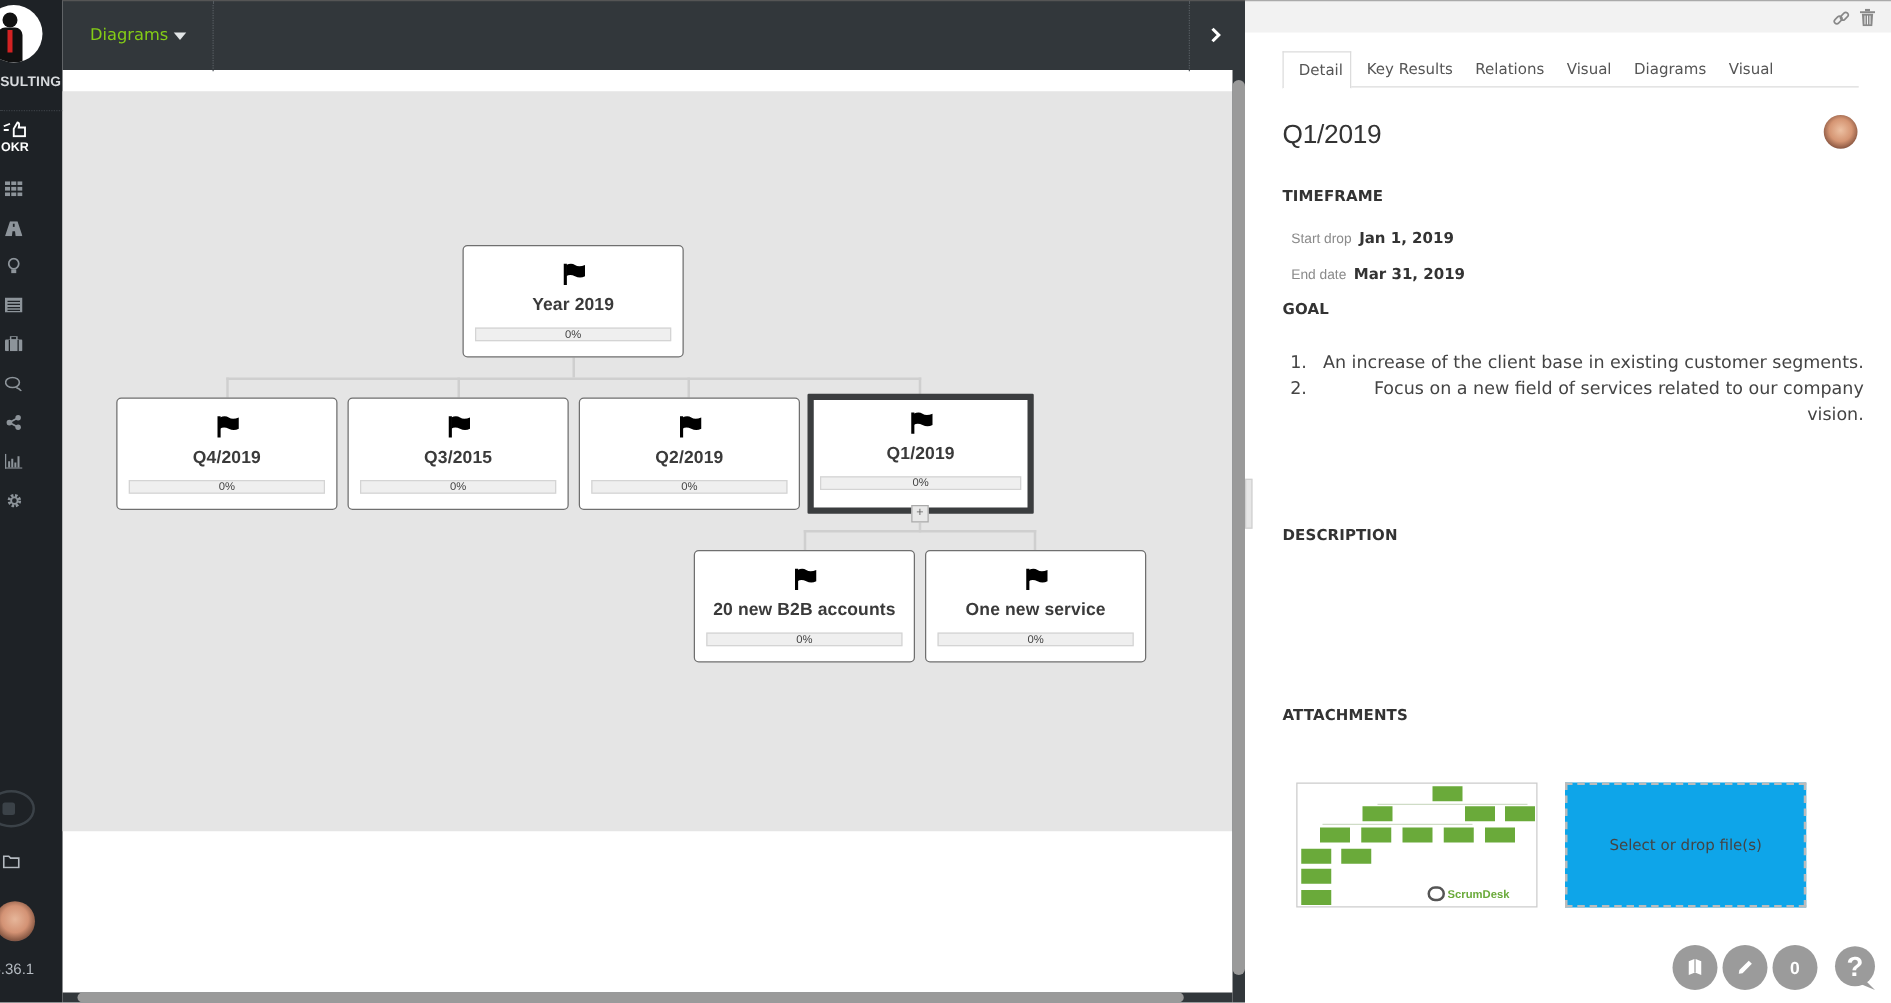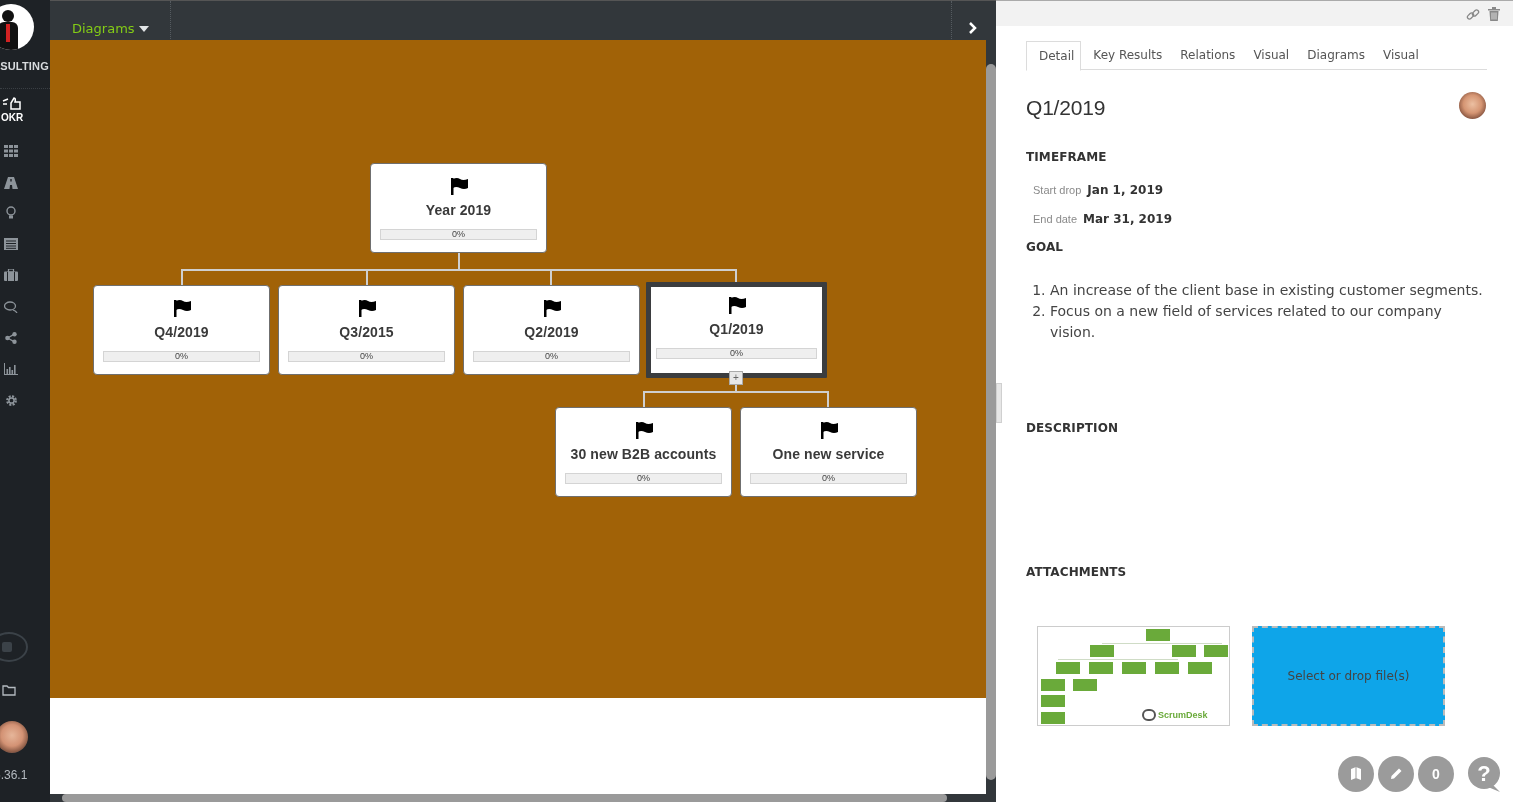--- a/index.html
+++ b/index.html
@@ -24,21 +24,21 @@
   .sb-version { position: absolute; left: -6px; top: 768px; font-size: 12px; color: #b4bac0; white-space: nowrap; }
 
   
   .topbar { position: absolute; left: 50px; top: 0; width: 946px; height: 56px; background: #32373b; border-top: 1px solid #555; }
   .topbar .sep1 { position: absolute; left: 120px; top: 0; height: 56px; border-left: 1px dotted #555b60; }
   .topbar .sep2 { position: absolute; left: 901px; top: 0; height: 56px; border-left: 1px dotted #555b60; }
   .diagrams-btn { position: absolute; left: 22px; top: 20px; font-size: 13px; color: #84cc16; font-family: "DejaVu Sans", sans-serif; cursor: pointer; display: flex; align-items: center; gap: 4px; }
   .diagrams-btn .caret { width: 0; height: 0; border-left: 5px solid transparent; border-right: 5px solid transparent; border-top: 6px solid #e2e5e7; }
   .collapse-btn { position: absolute; left: 918px; top: 20px; width: 14px; height: 16px; color: #fff; font-weight: bold; font-size: 14px; }
 
-  .canvas { position: absolute; left: 50px; top: 40px; width: 936px; height: 658px; background: #a16207; overflow: hidden; }
+  .canvas { position: absolute; left: 50px; top: 73px; width: 936px; height: 592px; background: #e5e5e5; overflow: hidden; }
   .vscroll { position: absolute; left: 986px; top: 56px; width: 10px; height: 746px; background: #32373b; }
   .vscroll .thumb { position: absolute; left: 0; top: 8px; width: 10px; height: 716px; background: #9a9a9a; border-radius: 5px; }
   .hscroll { position: absolute; left: 50px; top: 794px; width: 936px; height: 8px; background: #32373b; }
   .hscroll .thumb { position: absolute; left: 12px; top: 0; width: 885px; height: 8px; background: #9a9a9a; border-radius: 4px; }
 
   
   .node { position: absolute; width: 177px; height: 90px; background: #fff; border: 1px solid #6f6f6f; border-radius: 4px; text-align: center; cursor: pointer; }
   .node.selected { border: 5px solid #3b3d3f; border-radius: 1px; }
   .node .flag { position: absolute; left: 50%; top: 12px; transform: translateX(-50%); width: 20px; height: 20px; }
   .node .title { position: absolute; left: 0; right: 0; top: 38px; font-size: 14px; font-weight: bold; color: #3a3a3a; font-family: "Liberation Sans", sans-serif; letter-spacing: 0.1px; }
@@ -57,21 +57,21 @@
   .resize-handle { position: absolute; left: 0; top: 383px; width: 6px; height: 40px; background: #e6e6e6; border: 1px solid #d0d0d0; }
   .tabs { position: absolute; left: 30px; top: 41px; width: 461px; height: 29px; border-bottom: 1px solid #dcdcdc; display: flex; font-family: "DejaVu Sans", sans-serif; }
   .tab { font-size: 12px; color: #555; padding: 7px 6px 0 12px; cursor: pointer; height: 29px; }
   .tab.active { border: 1px solid #dcdcdc; border-bottom: 1px solid #fff; background: #fff; margin-bottom: -1px; height: 30px; }
   .obj-title { position: absolute; left: 30px; top: 96px; font-size: 21px; color: #333; font-family: "Liberation Sans", sans-serif; letter-spacing: -0.2px; }
   .owner-avatar { position: absolute; left: 463px; top: 92px; width: 27px; height: 27px; border-radius: 50%; background: radial-gradient(circle at 50% 45%, #ecc0a2 0%, #d59573 45%, #8e5a44 72%, #3a5278 100%); }
   .sec-label { position: absolute; left: 30px; font-size: 12px; font-weight: bold; color: #333; font-family: "DejaVu Sans", sans-serif; letter-spacing: 0.1px; }
   .date-row { position: absolute; left: 37px; font-size: 11px; color: #8a8a8a; font-family: "Liberation Sans", sans-serif; }
   .date-row .val { color: #333; font-weight: bold; font-size: 12px; margin-left: 6px; font-family: "DejaVu Sans", sans-serif; }
   .goal-text { position: absolute; left: 30px; top: 280px; width: 465px; font-size: 14px; color: #444; line-height: 21px; font-family: "DejaVu Sans", sans-serif; }
-  .goal-text ol { margin-left: 24px; }
+  .goal-text ol { margin-left: 24px; text-align: right; }
   .desc-text { position: absolute; left: 30px; top: 461px; width: 465px; font-size: 14px; color: #444; line-height: 21px; font-family: "DejaVu Sans", sans-serif; }
   .attach-thumb { position: absolute; left: 41px; top: 626px; width: 193px; height: 100px; border: 1px solid #ccc; background: #fff; cursor: pointer; overflow: hidden; }
   .mini { position: absolute; background: #6aaa3a; }
   .mini-line { position: absolute; background: #cfdcc6; }
   .sd-logo { position: absolute; left: 104px; top: 82px; font-size: 9px; font-weight: bold; color: #6aaa3a; display: flex; align-items: center; gap: 2px; }
   .sd-logo .ring { width: 14px; height: 12px; border-radius: 6px; border: 2px solid #555; background: #fff; }
   .dropzone { position: absolute; left: 256px; top: 626px; width: 193px; height: 100px; background: #0ea5e9; border: 2px dashed #bbb; display: flex; align-items: center; justify-content: center; font-size: 12px; color: #444; cursor: pointer; font-family: "DejaVu Sans", sans-serif; }
 
   .fab { position: absolute; top: 756px; width: 36px; height: 36px; border-radius: 50%; background: #9b9b9b; color: #fff; display: flex; align-items: center; justify-content: center; font-weight: bold; font-size: 14px; cursor: pointer; }
   .help-bubble { position: absolute; left: 1466px; top: 756px; width: 38px; height: 36px; cursor: pointer; }
@@ -258,21 +258,21 @@
     <div class="title">Q1/2019</div>
     <div class="bar">0%</div>
   </div>
   <div class="plus-btn" style="left:679px; top:331px;">+</div>
 
   <div class="node" style="left:505px; top:367px;">
     <svg class="flag" viewBox="0 0 20 20">
         <rect x="2" y="2" width="2.5" height="17" fill="#000"></rect>
         <path d="M4 3 Q8 1 11 3 T19 3 V12 Q15 14 11 12 T4 12 Z" fill="#000"></path>
       </svg>
-    <div class="title">30 new B2B accounts</div>
+    <div class="title">20 new B2B accounts</div>
     <div class="bar">0%</div>
   </div>
 
   <div class="node" style="left:690px; top:367px;text-align:center;">
     <svg class="flag" viewBox="0 0 20 20">
         <rect x="2" y="2" width="2.5" height="17" fill="#000"></rect>
         <path d="M4 3 Q8 1 11 3 T19 3 V12 Q15 14 11 12 T4 12 Z" fill="#000"></path>
       </svg>
     <div class="title">One new service</div>
     <div class="bar">0%</div>

